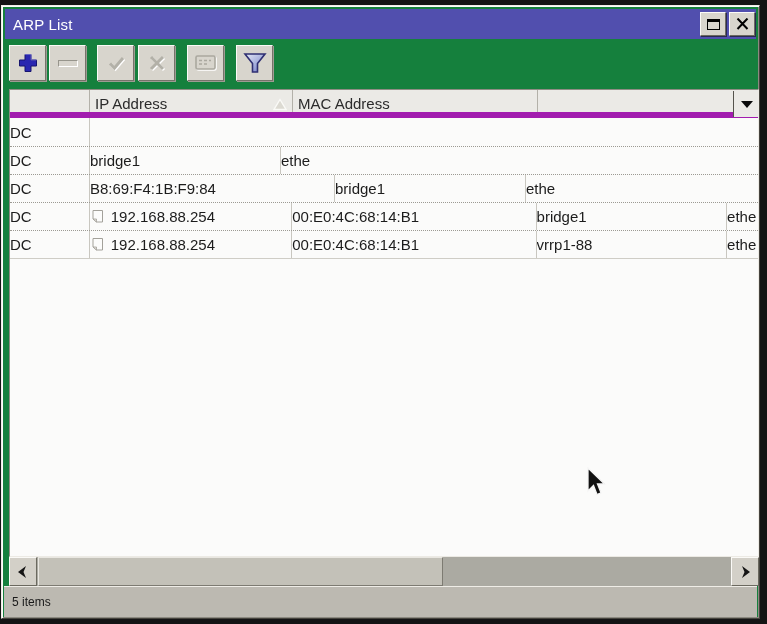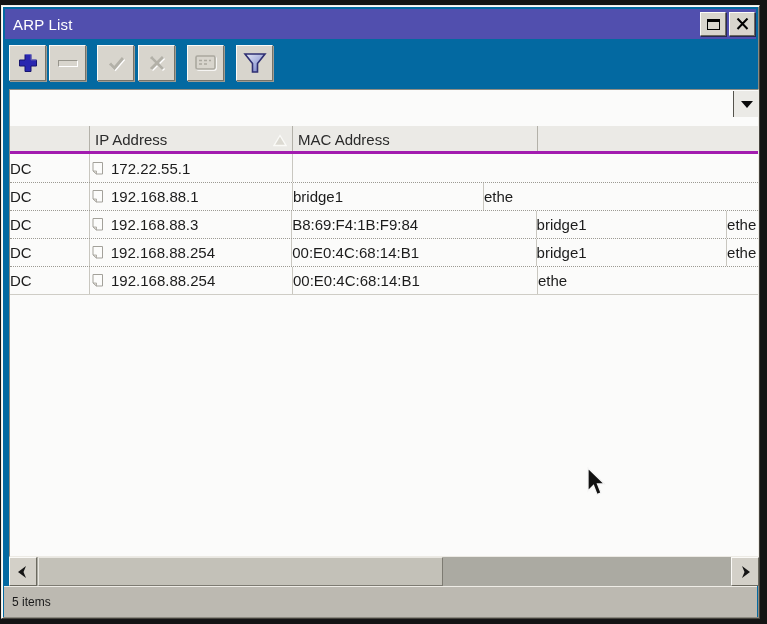--- a/index.html
+++ b/index.html
@@ -7,21 +7,21 @@
   body {
     position:relative;
     background:#141414;
     font-family:"Liberation Sans","DejaVu Sans",sans-serif;
     -webkit-font-smoothing:antialiased;
   }
 
   
   .window {
     position:absolute; left:1px; top:5px; width:759px; height:614px;
-    background:#0369a1;
+    background:#15803d;
     border:1px solid;
     border-color:#f0eee8 #45433d #45433d #f0eee8;
     box-shadow: inset 1px 1px 0 #fdfcfa, inset -1px -1px 0 #8c8a81;
     text-decoration: underline;
   }
 
   
   .titlebar {
     position:absolute; left:3px; top:3px; width:751px; height:30px;
     background:#514fae;
@@ -73,22 +73,21 @@
   
   .table {
     position:absolute; left:7px; top:83px; width:750px; height:468px;
     background:#fbfbfa;
     border:1px solid;
     border-color:#8f8d84 #eceae4 #eceae4 #8f8d84;
     overflow:hidden;
   }
   .thead {
     display:flex; height:28px; background:#ebeae6;
-    border-bottom:3px solid #a21caf;
-    margin-top:36px;
+    border-bottom:6px solid #a21caf;
   }
   .th {
     font-size:15px; color:#2b2b2b; padding:5px 0 0 5px;
     border-right:1px solid #b3b1a9;
     position:relative; overflow:hidden; white-space:nowrap;
   }
   .rows { border-bottom:1px solid #cfcdc6; }
   .row { display:flex; height:28px; background:#fbfbfa; }
   .row + .row { border-top:1px dotted #9c9a93; }
   .cell {
@@ -220,50 +219,29 @@
           <path d="M7 1.5 L13 11.5 H1 Z" fill="#dcdad2" stroke="#fafaf7" stroke-width="1.4"></path>
         </svg>
       </div>
       <div class="th c-mac">MAC Address</div>
       <div class="th c-extra"></div>
     </div>
 
     <div class="rows">
       <div class="row">
         <div class="cell c-flags">DC</div>
-        <div class="cell c-ip">
-          <svg width="15" height="15" viewBox="0 0 15 15">
-              <path d="M3 1.5 H12.5 V13 H6.5 L3 10 Z" fill="#fcfcfb" stroke="#a3a19a" stroke-width="1"></path>
-              <path d="M3 10 L6.5 13 V10 Z" fill="#e6e4de" stroke="#a3a19a" stroke-width="0.8"></path>
-            </svg>
-          <span>172.22.55.1</span>
-        </div>
         <div class="cell c-extra"></div>
       </div>
       <div class="row">
         <div class="cell c-flags">DC</div>
-        <div class="cell c-ip">
-          <svg width="15" height="15" viewBox="0 0 15 15">
-              <path d="M3 1.5 H12.5 V13 H6.5 L3 10 Z" fill="#fcfcfb" stroke="#a3a19a" stroke-width="1"></path>
-              <path d="M3 10 L6.5 13 V10 Z" fill="#e6e4de" stroke="#a3a19a" stroke-width="0.8"></path>
-            </svg>
-          <span>192.168.88.1</span>
-        </div>
         <div class="cell c-iface">bridge1</div>
         <div class="cell c-extra">ethe</div>
       </div>
       <div class="row">
         <div class="cell c-flags">DC</div>
-        <div class="cell c-ip">
-          <svg width="15" height="15" viewBox="0 0 15 15">
-              <path d="M3 1.5 H12.5 V13 H6.5 L3 10 Z" fill="#fcfcfb" stroke="#a3a19a" stroke-width="1"></path>
-              <path d="M3 10 L6.5 13 V10 Z" fill="#e6e4de" stroke="#a3a19a" stroke-width="0.8"></path>
-            </svg>
-          <span>192.168.88.3</span>
-        </div>
         <div class="cell c-mac">B8:69:F4:1B:F9:84</div>
         <div class="cell c-iface">bridge1</div>
         <div class="cell c-extra">ethe</div>
       </div>
       <div class="row">
         <div class="cell c-flags">DC</div>
         <div class="cell c-ip">
           <svg width="15" height="15" viewBox="0 0 15 15">
               <path d="M3 1.5 H12.5 V13 H6.5 L3 10 Z" fill="#fcfcfb" stroke="#a3a19a" stroke-width="1"></path>
               <path d="M3 10 L6.5 13 V10 Z" fill="#e6e4de" stroke="#a3a19a" stroke-width="0.8"></path>
@@ -277,20 +255,21 @@
       <div class="row">
         <div class="cell c-flags">DC</div>
         <div class="cell c-ip">
           <svg width="15" height="15" viewBox="0 0 15 15">
               <path d="M3 1.5 H12.5 V13 H6.5 L3 10 Z" fill="#fcfcfb" stroke="#a3a19a" stroke-width="1"></path>
               <path d="M3 10 L6.5 13 V10 Z" fill="#e6e4de" stroke="#a3a19a" stroke-width="0.8"></path>
             </svg>
           <span>192.168.88.254</span>
         </div>
         <div class="cell c-mac">00:E0:4C:68:14:B1</div>
+        <div class="cell c-iface">vrrp1-88</div>
         <div class="cell c-extra">ethe</div>
       </div>
     </div>
 
     <div class="colsel">
       <span class="tri"></span>
     </div>
   </div>
 
   <div class="hscroll">

